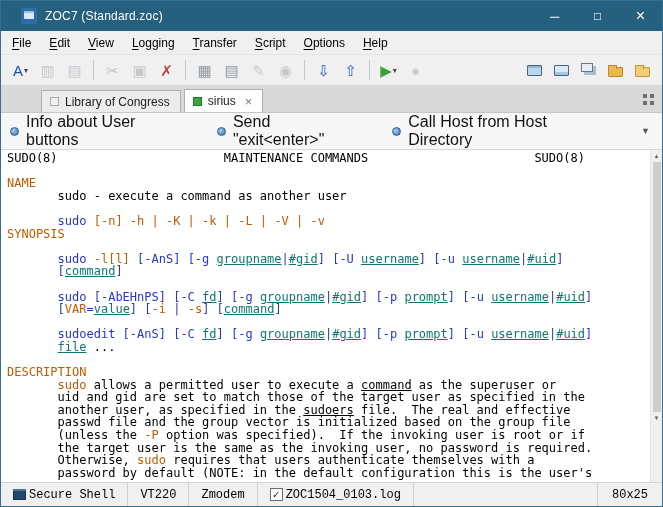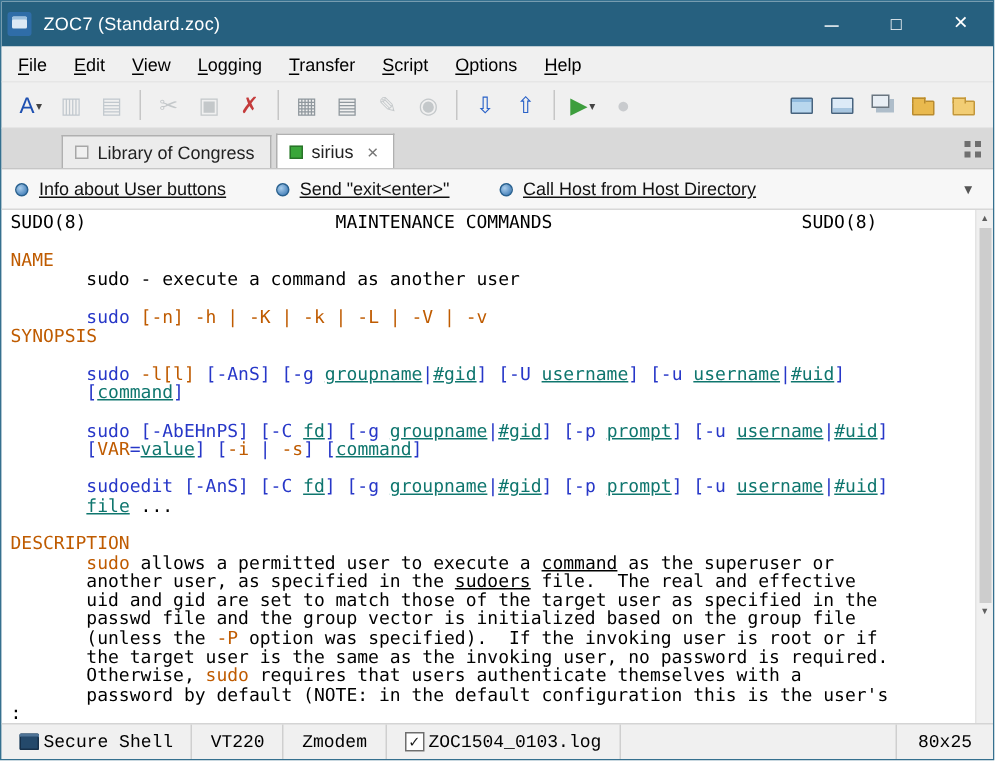--- a/index.html
+++ b/index.html
@@ -1,20 +1,20 @@
 <!DOCTYPE html>
 <html><head>
 <meta charset="utf-8">
 <style>
   * { box-sizing: border-box; margin: 0; padding: 0; }
   html,body { width: 663px; height: 507px; font-family: "Liberation Sans", sans-serif; background:#fff; }
   .window { width: 663px; height: 507px; border: 1px solid #35708f; display: flex; flex-direction: column; background:#f0f0f0; overflow: hidden; }
 
   
-  .titlebar { flex: 0 0 30px; background:#26607f; display:flex; align-items:center; padding-left:4px; color:#fff;justify-content:flex-end; }
+  .titlebar { flex: 0 0 30px; background:#26607f; display:flex; align-items:center; padding-left:20px; color:#fff;justify-content:flex-end; }
   .app-icon { width:16px; height:16px; background:#2f6da8; border-radius:2px; margin-right:8px; position:relative; flex:0 0 16px; }
   .app-icon-inner { position:absolute; left:3px; top:3px; width:10px; height:8px; background:#dce9f5; border-radius:1px; box-shadow: inset 0 2px 0 #9cc0de; }
   .title-text { font-size:12px; letter-spacing:.2px; }
   .win-controls { margin-left:auto; display:flex; height:100%; }
   .win-btn { width:43px; height:100%; display:flex; align-items:center; justify-content:center; font-size:13px; color:#fff; cursor:default; }
   .win-btn.max { font-size:12px; }
   .win-btn.close { font-size:16px; }
 
   
   .menubar { flex:0 0 23px; background:#f0f0f0; display:flex; align-items:center; padding-left:2px; }
@@ -45,21 +45,21 @@
   .tab.active { background:#ffffff; height:23px; }
   .tab.dim .tab-label { color:#9b9b9b; }
   .tab-ind { width:9px; height:9px; border:1px solid rgba(0,0,0,.3); flex:0 0 9px; }
   .tab-close { color:#777; margin-left:3px; font-size:13px; line-height:1; }
   .tab-grid { width:11px; height:11px; position:relative; margin:0 2px 7px 8px; flex:0 0 11px; }
   .grid-sq { position:absolute; left:0; top:0; width:4px; height:4px; background:#6f6f6f; box-shadow: 7px 0 0 #6f6f6f, 0 7px 0 #6f6f6f, 7px 7px 0 #6f6f6f; }
 
   
   .userbar { flex:0 0 27px; background:#f7f7f7; border-bottom:1px solid #d8d8d8; display:flex; align-items:center; padding:0 9px; }
   .userbar-btns { display:flex; align-items:center; flex:1; }
-  .user-btn { display:inline-flex; align-items:center; gap:7px; font-size:12px; color:#111; margin-right:33px;text-decoration:underline; }
+  .user-btn { display:inline-flex; align-items:center; gap:7px; font-size:16px; color:#111; margin-right:33px; }
   .ub-dot { width:9px; height:9px; border-radius:50%; background: radial-gradient(circle at 35% 35%, #a9cdec, #2f6fae); border:1px solid #28608f; flex:0 0 9px; }
   .userbar-menu { color:#555; font-size:9px; padding:2px 3px; }
 
   
   .termwrap { flex:1; display:flex; background:#fff; overflow:hidden; }
   .terminal { flex:1; padding:2px 0 0 6px; font-family:"DejaVu Sans Mono", monospace; font-size:12px; line-height:12.6px; overflow:hidden; }
   .tline { white-space:pre; }
   .s-n  { color:#000000; }
   .s-h  { color:#bf5b00; }
   .s-o  { color:#bf5b00; }
@@ -221,22 +221,22 @@
         <div class="tline"><span class="s-n">       </span><span class="s-b">[</span><span class="s-bu">command</span><span class="s-b">]</span></div>
         <div class="tline">&nbsp;</div>
         <div class="tline"><span class="s-n">       </span><span class="s-b">sudo [-AbEHnPS] [-C </span><span class="s-bu">fd</span><span class="s-b">] [-g </span><span class="s-bu">groupname</span><span class="s-b">|</span><span class="s-bu">#gid</span><span class="s-b">] [-p </span><span class="s-bu">prompt</span><span class="s-b">] [-u </span><span class="s-bu">username</span><span class="s-b">|</span><span class="s-bu">#uid</span><span class="s-b">]</span></div>
         <div class="tline"><span class="s-n">       </span><span class="s-b">[</span><span class="s-o">VAR</span><span class="s-b">=</span><span class="s-bu">value</span><span class="s-b">] [</span><span class="s-o">-i</span><span class="s-b"> | </span><span class="s-o">-s</span><span class="s-b">] [</span><span class="s-bu">command</span><span class="s-b">]</span></div>
         <div class="tline">&nbsp;</div>
         <div class="tline"><span class="s-n">       </span><span class="s-b">sudoedit [-AnS] [-C </span><span class="s-bu">fd</span><span class="s-b">] [-g </span><span class="s-bu">groupname</span><span class="s-b">|</span><span class="s-bu">#gid</span><span class="s-b">] [-p </span><span class="s-bu">prompt</span><span class="s-b">] [-u </span><span class="s-bu">username</span><span class="s-b">|</span><span class="s-bu">#uid</span><span class="s-b">]</span></div>
         <div class="tline"><span class="s-n">       </span><span class="s-bu">file</span><span class="s-n"> ...</span></div>
         <div class="tline">&nbsp;</div>
         <div class="tline"><span class="s-h">DESCRIPTION</span></div>
         <div class="tline"><span class="s-n">       </span><span class="s-o">sudo</span><span class="s-n"> allows a permitted user to execute a </span><span class="s-nu">command</span><span class="s-n"> as the superuser or</span></div>
+        <div class="tline"><span class="s-n">       uid and gid are set to match those of the target user as specified in the</span></div>
         <div class="tline"><span class="s-n">       another user, as specified in the </span><span class="s-nu">sudoers</span><span class="s-n"> file.  The real and effective</span></div>
-        <div class="tline"><span class="s-n">       uid and gid are set to match those of the target user as specified in the</span></div>
         <div class="tline"><span class="s-n">       passwd file and the group vector is initialized based on the group file</span></div>
         <div class="tline"><span class="s-n">       (unless the </span><span class="s-o">-P</span><span class="s-n"> option was specified).  If the invoking user is root or if</span></div>
         <div class="tline"><span class="s-n">       the target user is the same as the invoking user, no password is required.</span></div>
         <div class="tline"><span class="s-n">       Otherwise, </span><span class="s-o">sudo</span><span class="s-n"> requires that users authenticate themselves with a</span></div>
         <div class="tline"><span class="s-n">       password by default (NOTE: in the default configuration this is the user's</span></div>
         <div class="tline"><span class="s-n">:</span></div>
       </div>
     <div class="scrollbar">
       <span class="sb-arrow">▲</span>
       <span class="sb-thumb"></span>

